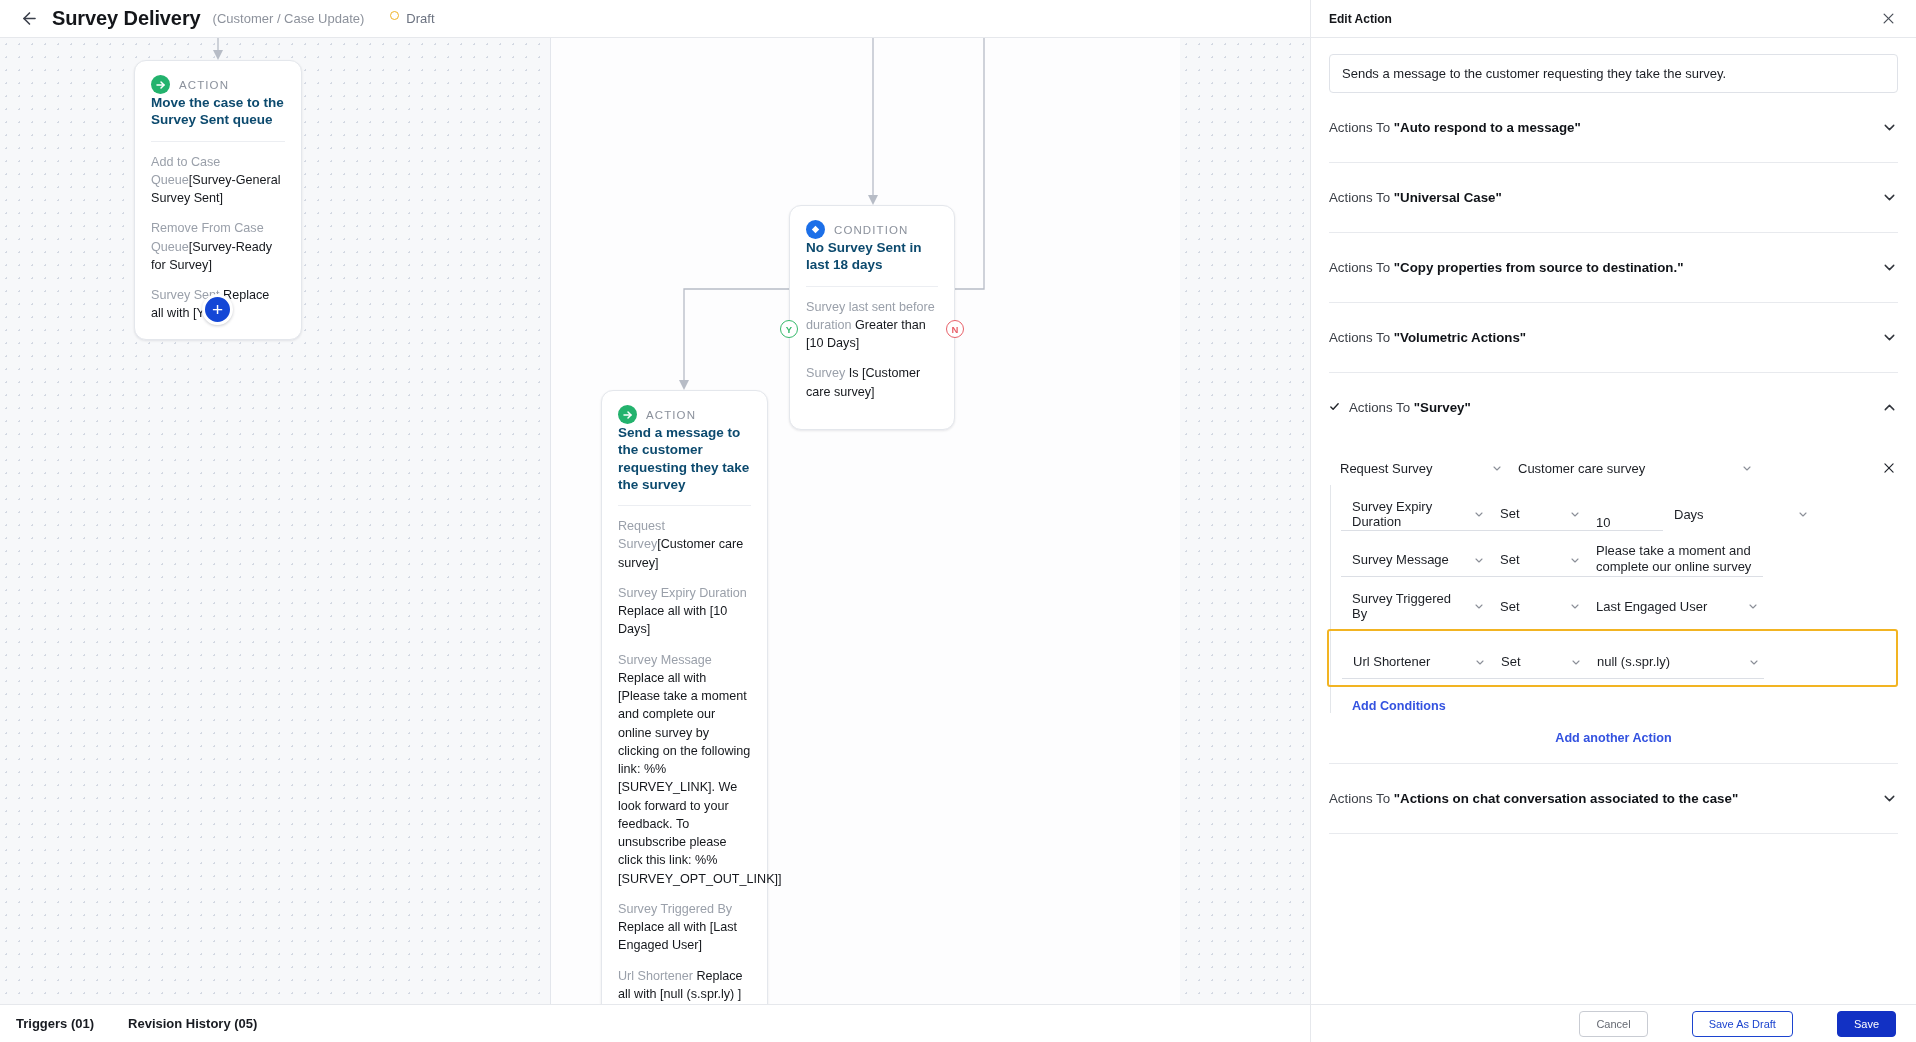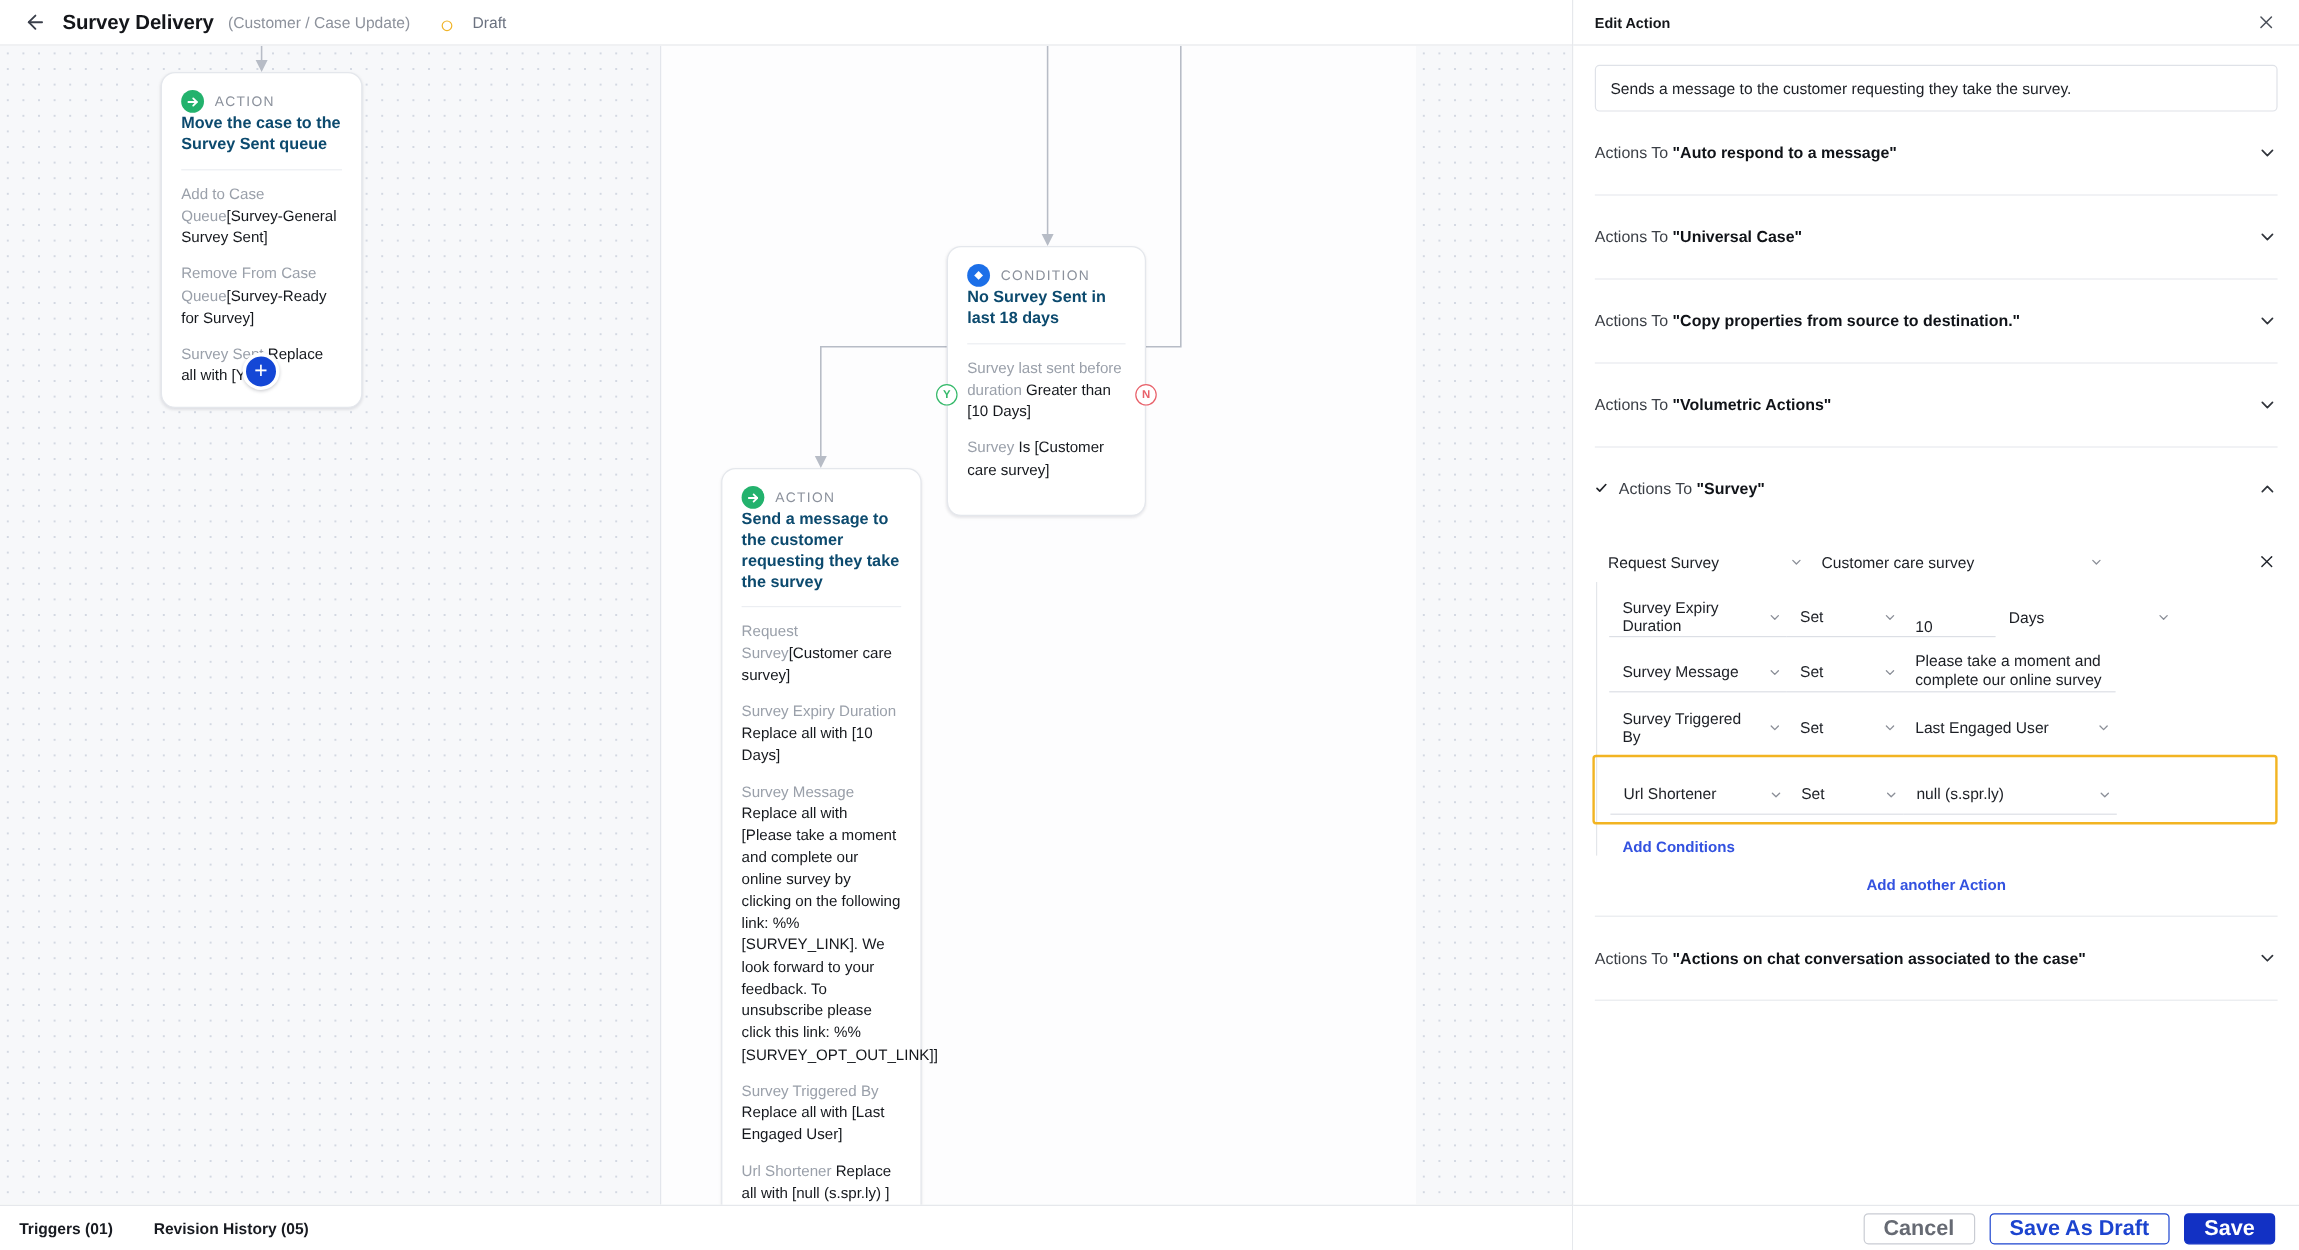--- a/index.html
+++ b/index.html
@@ -12,23 +12,23 @@
   .app { position: relative; width: 1916px; height: 1042px; }
 
   
   .topbar {
     position: absolute; left: 0; top: 0; width: 1310px; height: 38px;
     background: #fff; border-bottom: 1px solid #e6e8ec;
     display: flex; align-items: center; padding-left: 18px; gap: 12px; z-index: 5;
   }
   .back-icon { width: 22px; height: 22px; display: flex; align-items: center; justify-content: center;
     color: #3a3f4a; cursor: pointer; }
-  .flow-title { font-size: 17px; font-weight: bold; color: #14161a; letter-spacing: -0.1px; }
+  .flow-title { font-size: 20px; font-weight: bold; color: #14161a; letter-spacing: -0.1px; }
   .flow-sub { font-size: 13px; color: #8d929c; }
-  .status-wrap { display: flex; align-items: flex-end; gap: 17px; margin-left: 14px; }
+  .status-wrap { display: flex; align-items: flex-start; gap: 7px; margin-left: 14px; }
   .status-dot { width: 9px; height: 9px; border-radius: 50%; border: 1.8px solid #f0b429; background: #fff; }
   .status-text { font-size: 13px; color: #6b7280; }
 
   
   .canvas {
     position: absolute; left: 0; top: 38px; width: 1310px; height: 966px;
     background-color: #f7f8fa;
     background-image: radial-gradient(#d3d8e2 1px, transparent 1px);
     background-size: 13px 13px;
     overflow: hidden;
@@ -131,22 +131,22 @@
 
   .hl-box { border: 2.5px solid #f2b422; border-radius: 3px; margin-left: -14px; padding-left: 13px;
     margin-top: 6px; padding-top: 2px; padding-bottom: 6px; padding-right: 12px; }
 
   .link { font-size: 12.6px; color: #3352e0; font-weight: bold; cursor: pointer; }
   .lnk-cond { padding: 12px 0 0 11px; }
   .lnk-act { padding: 18px 0 0 0; text-align: center; }
 
   .panel-foot { flex: none; height: 38px; border-top: 1px solid #e6e8ec; background: #fff;
     display: flex; align-items: center; justify-content: flex-end; gap: 12px; padding-right: 20px; }
-  .btn { height: 26px; border-radius: 4px; font-size: 18px; font-weight: bold; display: flex;
-    align-items: center; justify-content: center; cursor: pointer; padding: 0 16px; }
+  .btn { height: 26px; border-radius: 4px; font-size: 11px; font-weight: normal; display: flex;
+    align-items: center; justify-content: center; cursor: pointer; padding: 0 16px; margin-left: 32px; }
   .btn-cancel { border: 1px solid #c9ccd3; color: #666a73; background: #fff; }
   .btn-draft { border: 1px solid #1c44cf; color: #1c44cf; background: #fff; }
   .btn-save { border: 1px solid #1231c4; color: #fff; background: #1231c4; }
 </style>
 </head>
 <body>
 
 <div class="app">
 
   <div class="topbar">

